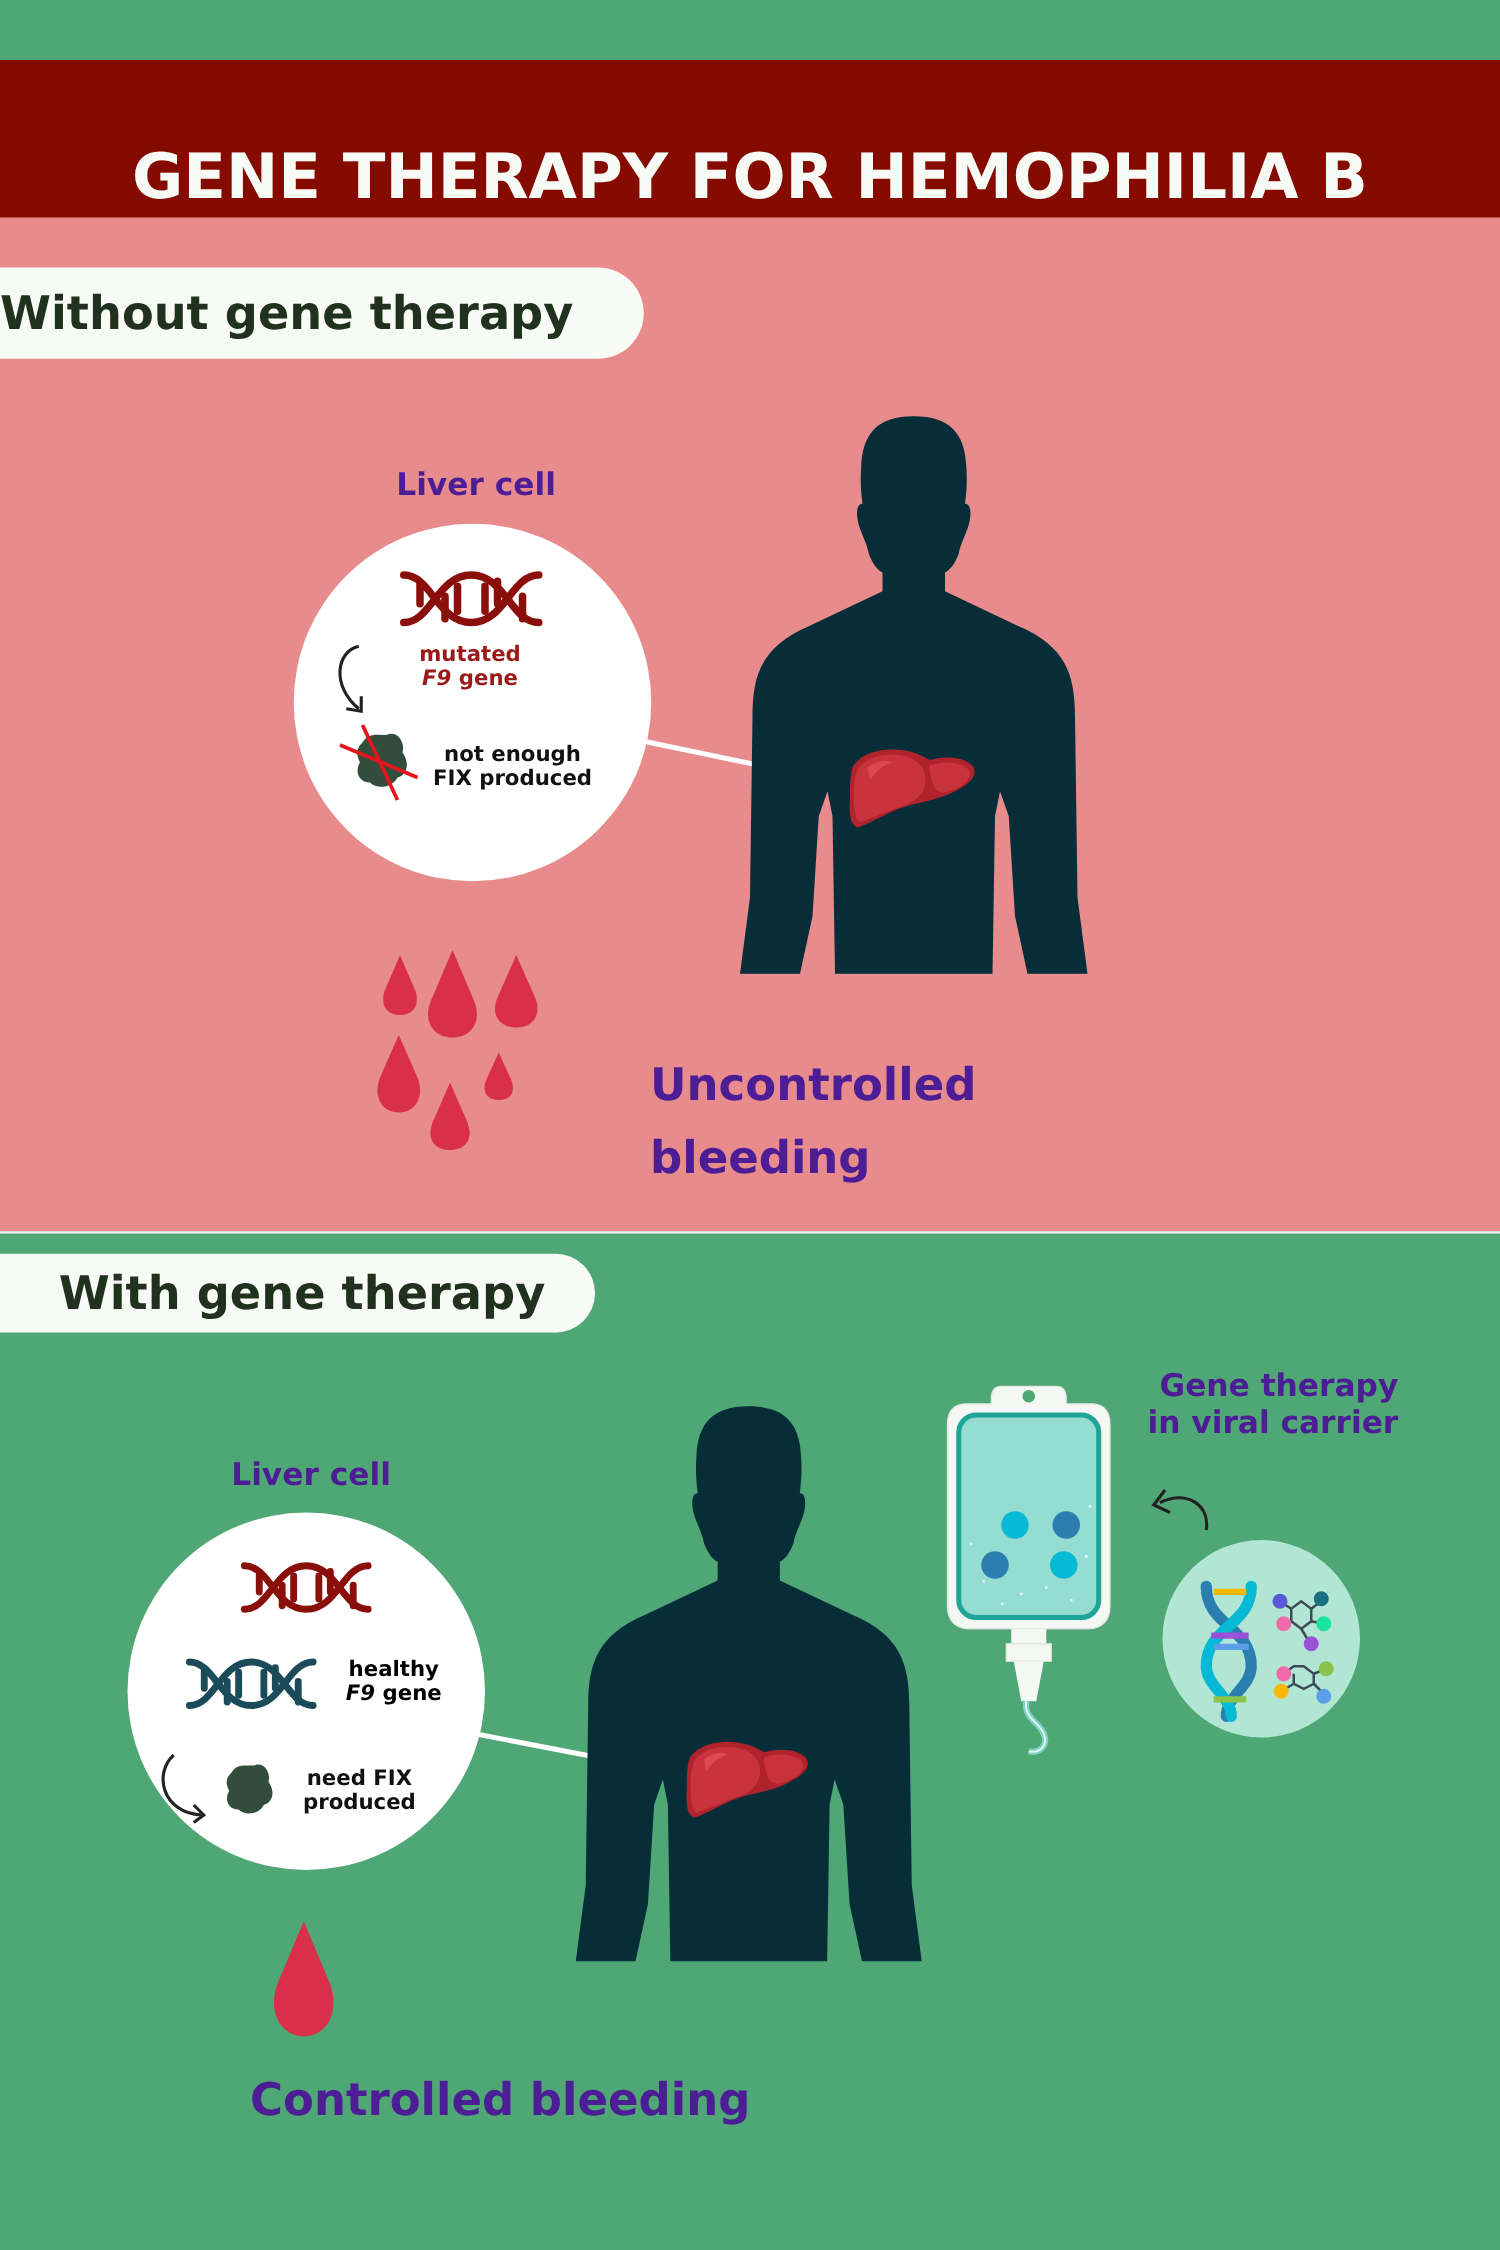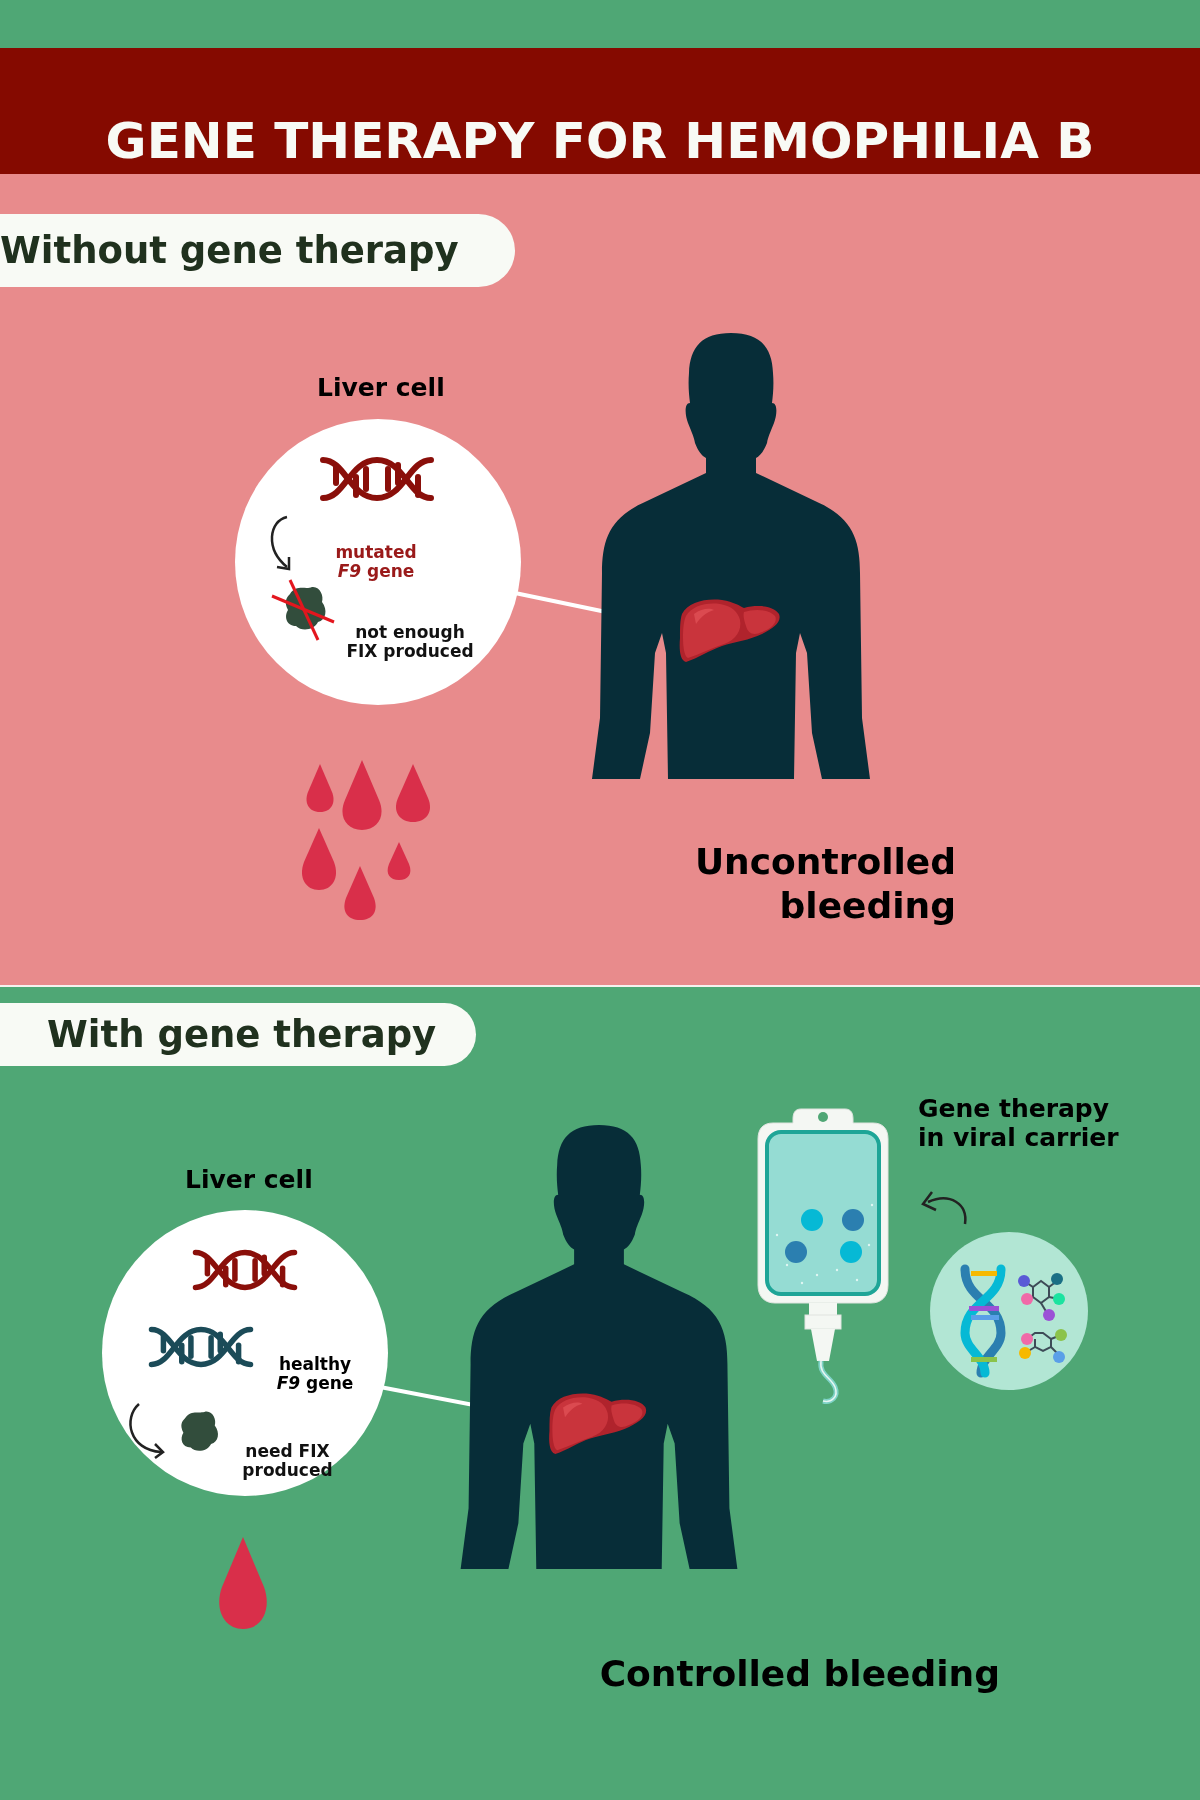--- a/index.html
+++ b/index.html
@@ -12,25 +12,25 @@
 
   .section-pink { position: absolute; left: 0; top: 174px; width: 1200px; height: 811px; background: #e88b8c; }
   .divider { position: absolute; left: 0; top: 985px; width: 1200px; height: 2px; background: #f6f1ee; }
   .section-green { position: absolute; left: 0; top: 987px; width: 1200px; height: 813px; background: #4fa775; }
 
   .pill { position: absolute; left: 0; background: #f8faf5; border-radius: 0 37px 37px 0; display: flex; align-items: center; }
   .pill span { color: #20311e; font-weight: bold; font-size: 37px; }
   .pill-1 { top: 214px; width: 515px; height: 73px; }
   .pill-2 { top: 1003px; width: 476px; height: 63px; padding-left: 47px; }
 
-  .lbl-white { position: absolute; color: #000000; font-size: 25px; font-weight: bold; }
+  .lbl-white { position: absolute; color: #4c1d95; font-size: 25px; font-weight: bold; text-align: right; }
   .cell-circle { position: absolute; width: 286px; height: 286px; border-radius: 50%; background: #ffffff; }
 
-  .small-txt { position: absolute; font-size: 17px; font-weight: bold; line-height: 19px; text-align: center; margin-top: 28px; }
-  .result-txt { position: absolute; color: #000000; font-size: 37px; font-weight: bold; text-align: right; line-height: 44px; }
+  .small-txt { position: absolute; font-size: 17px; font-weight: bold; line-height: 19px; text-align: center; }
+  .result-txt { position: absolute; color: #4c1d95; font-size: 37px; font-weight: bold; text-align: left; line-height: 58px; }
 
   svg { position: absolute; overflow: visible; }
 </style>
 </head>
 <body>
 
 <div class="header">
   <div class="header-title">GENE THERAPY FOR HEMOPHILIA B</div>
 </div>
 

